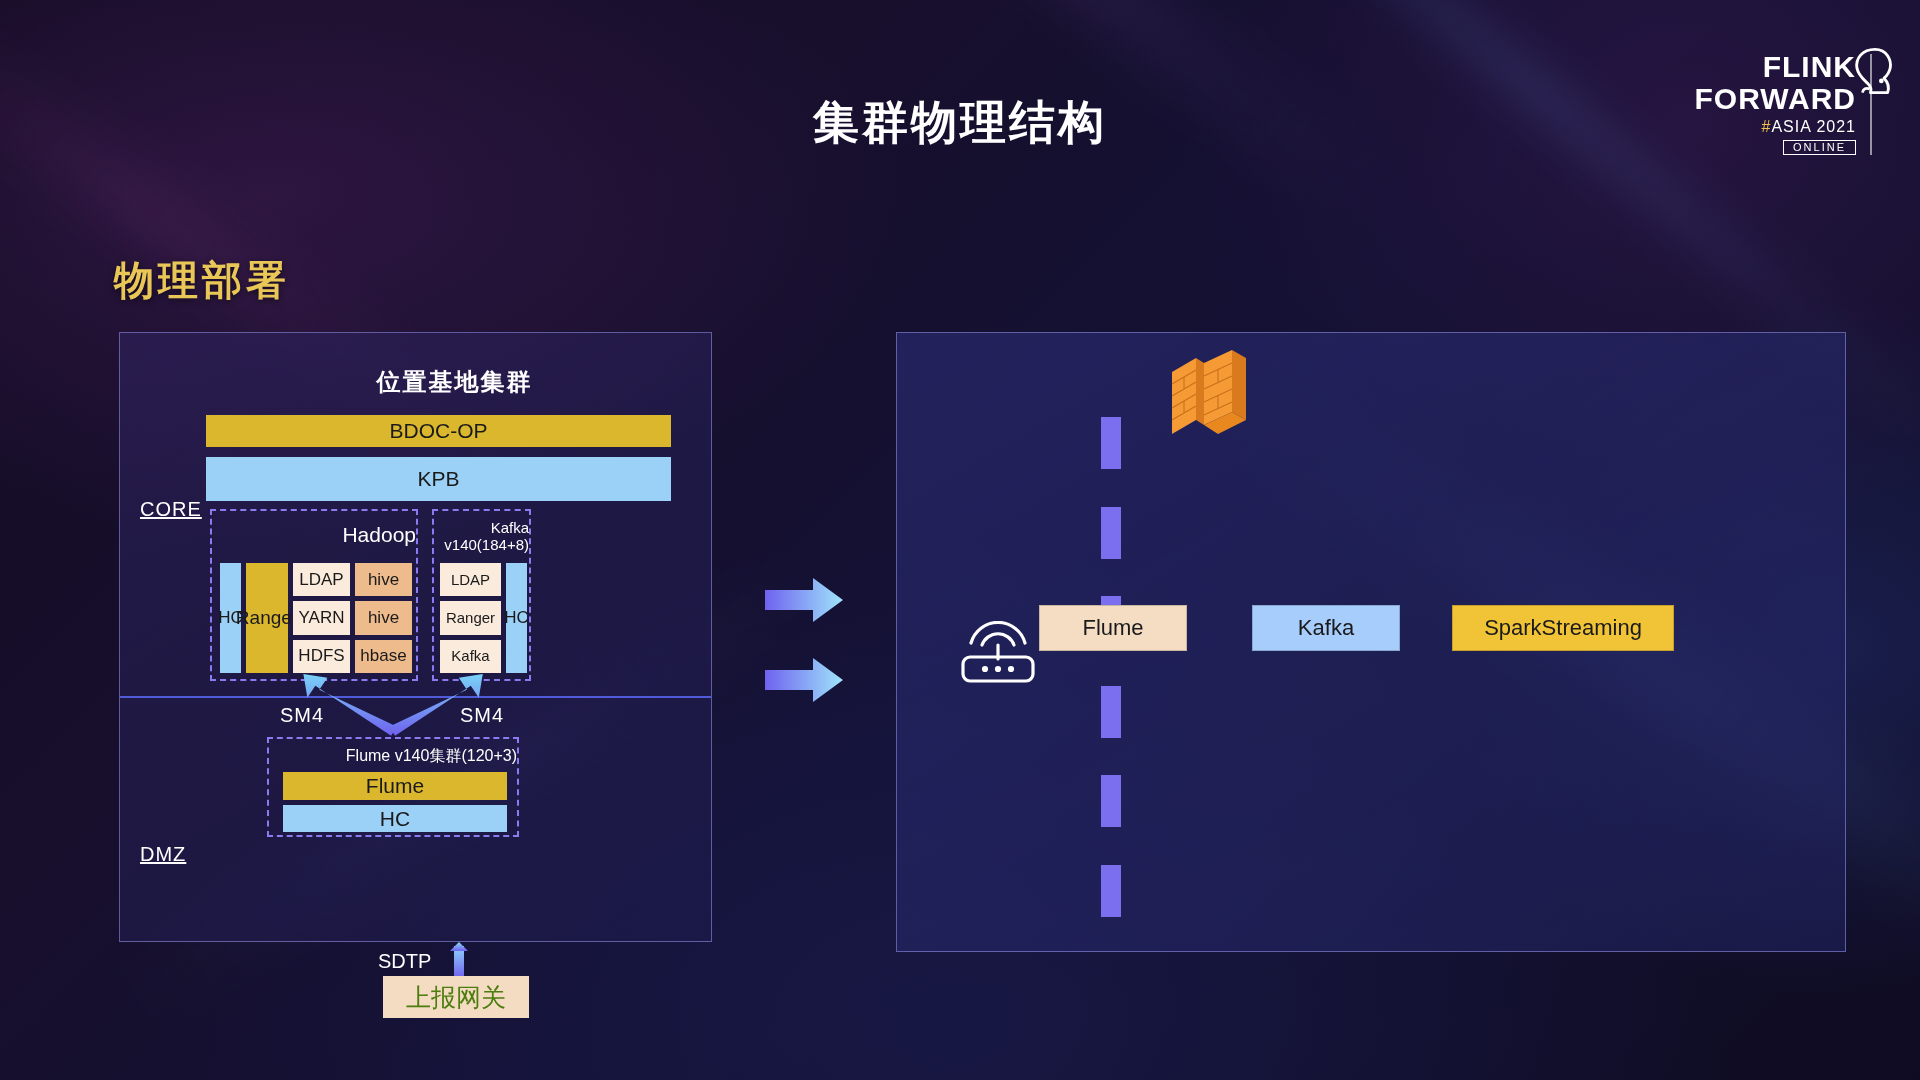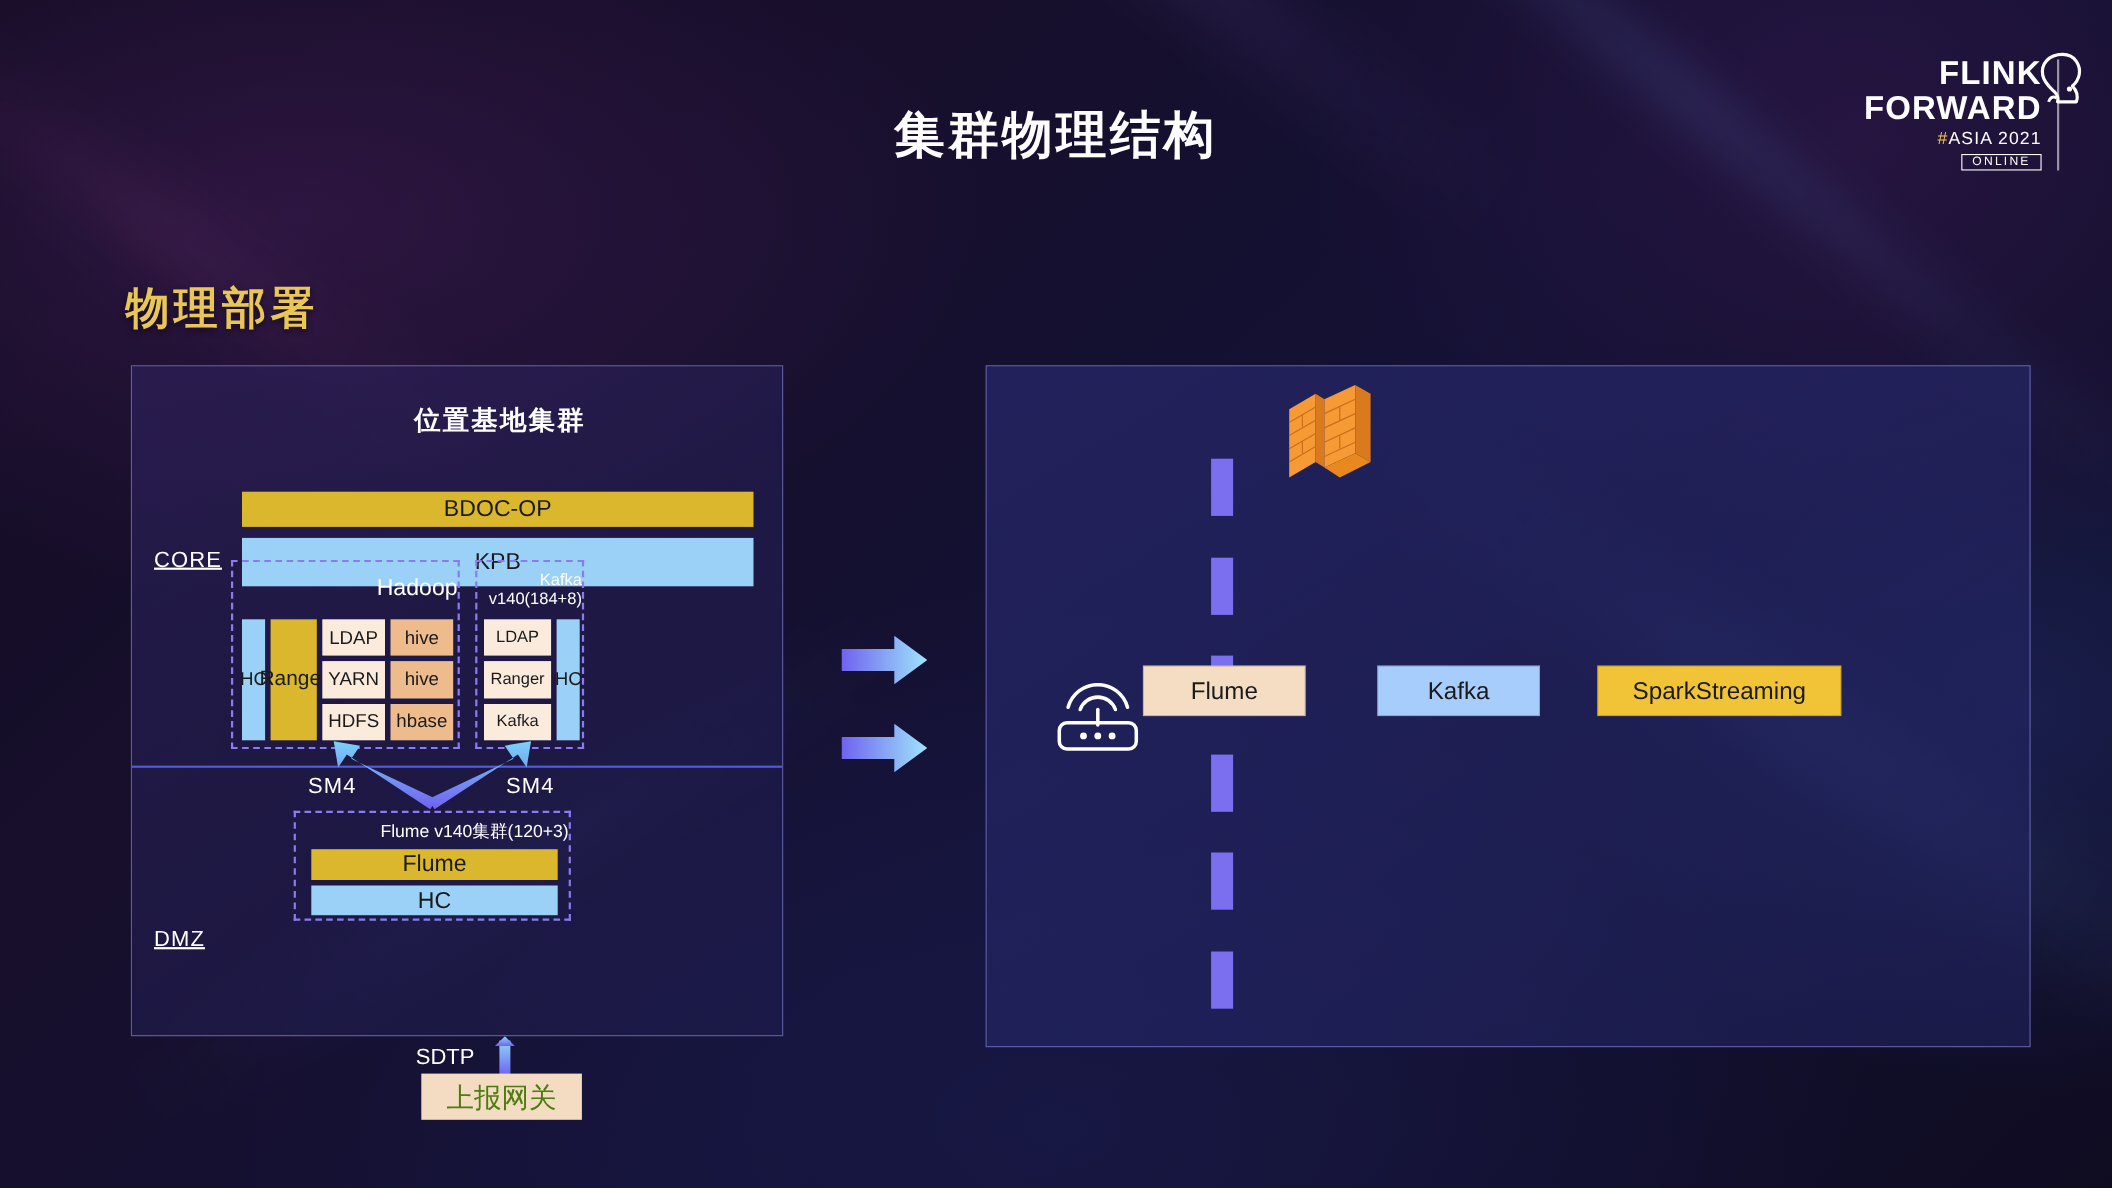--- a/index.html
+++ b/index.html
@@ -84,23 +84,23 @@
     position: absolute; top: 33px; left: 0; width: 100%;
     text-align: center; color:#fff; font-size: 24px; font-weight: 600; letter-spacing: 2px; margin-left: 39px;
   }
   .zone-label {
     position: absolute; color:#ffffff; font-size: 20px; letter-spacing: 1px; text-decoration: underline;
   }
   #core-label { left: 20px; top: 165px; }
   #dmz-label  { left: 20px; top: 510px; }
 
   .bar {
-    position: absolute; left: 100px; width: 465px;
+    position: absolute; left: 86px; width: 465px;
     display:flex; align-items:center; justify-content:center;
-    font-size: 21px; color:#1a1a1a;margin-top:32px;
+    font-size: 21px; color:#1a1a1a;
   }
   #bar-bdoc { top: 82px; height: 32px; background: #dbb72e; }
   #bar-kpb  { top: 124px; height: 44px; background: #9bd0f7; }
 
   .dashed-box {
     position: absolute;
     border: 2px dashed #8a7cf0;
   }
   #hadoop-box { left: 90px; top: 176px; width: 208px; height: 172px; }
   #kafka-box  { left: 312px; top: 176px; width: 99px; height: 172px; }

